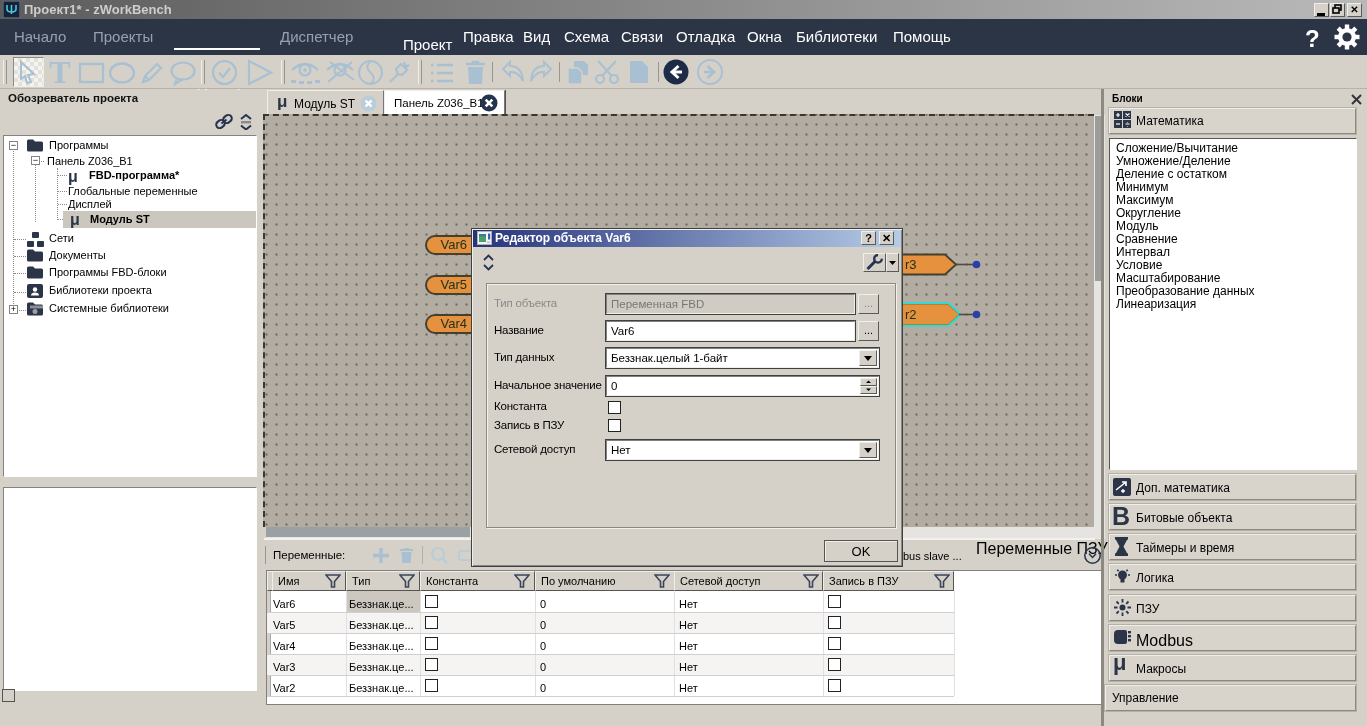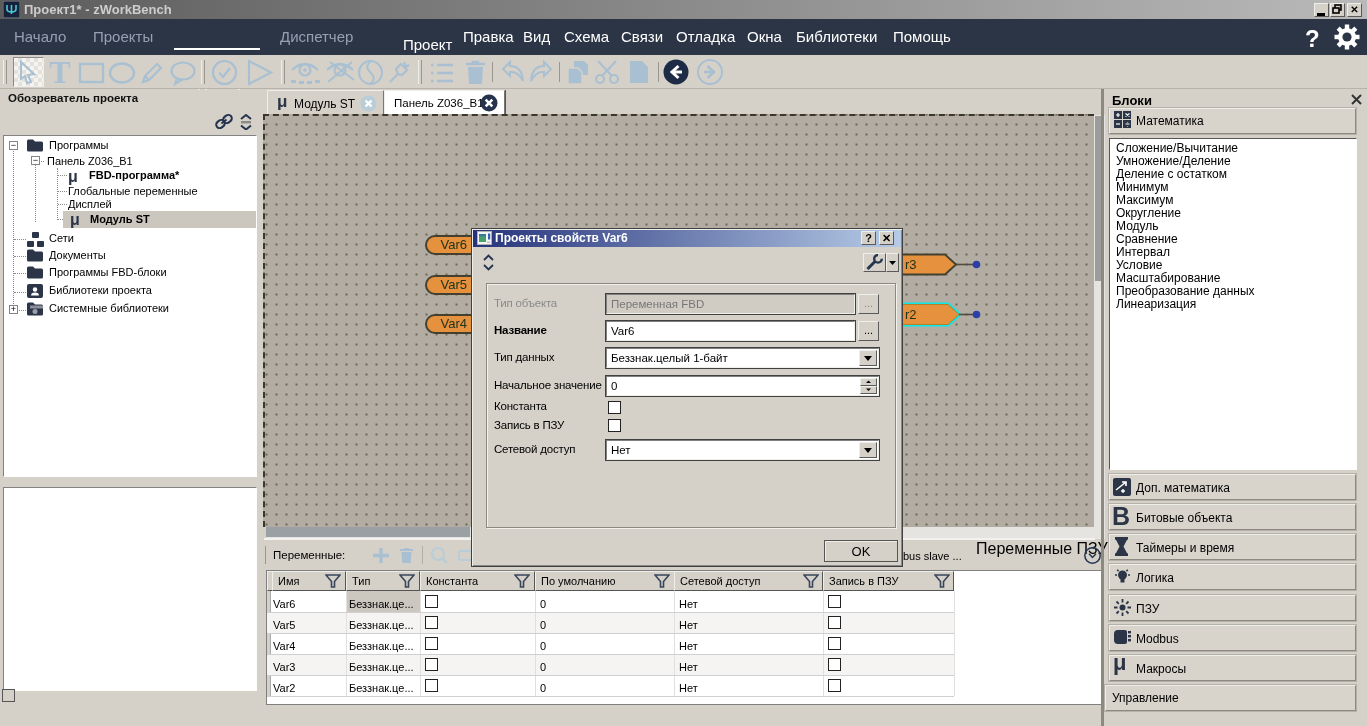--- a/index.html
+++ b/index.html
@@ -408,21 +408,21 @@
     <div class="abs td" style="left:679px;top:657px">Нет</div>
     <div class="abs cbx" style="left:828px;top:658px"></div>
 <div class="abs td" style="left:273px;top:678px">Var2</div>
     <div class="abs td" style="left:349px;top:678px">Беззнак.це...</div>
     <div class="abs cbx" style="left:425px;top:679px"></div>
     <div class="abs td" style="left:540px;top:678px">0</div>
     <div class="abs td" style="left:679px;top:678px">Нет</div>
     <div class="abs cbx" style="left:828px;top:679px"></div>
 
 <div class="abs" style="left:1101px;top:89px;width:3px;height:637px;background:#8d8981"></div>
-<div class="abs bold" style="left:1112px;top:93px;font-size:13px">Блоки</div>
+<div class="abs bold" style="left:1112px;top:93px;font-size:10px">Блоки</div>
 <svg class="abs" style="left:1350px;top:93px" width="13" height="13">
       <path d="M2 2 L11 11 M11 2 L2 11" stroke="#333" stroke-width="2"></path>
     </svg>
 <div class="abs catbar" style="left:1109px;top:108px;width:247px"></div>
 <svg class="abs" style="left:1114px;top:111px" width="17" height="17">
       <g fill="#2b3547">
         <rect x="0" y="0" width="8" height="8"></rect>
         <rect x="9" y="0" width="8" height="8"></rect>
         <rect x="0" y="9" width="8" height="8"></rect>
         <rect x="9" y="9" width="8" height="8"></rect>
@@ -485,38 +485,38 @@
 <div class="abs" style="left:1136px;top:602px;font-size:12px">ПЗУ</div>
 <div class="abs catbar" style="left:1109px;top:625px;width:247px"></div>
 <svg class="abs" style="left:1113px;top:628px" width="19" height="18">
       <path d="M1 6 Q1 2 5 2 L12 2 Q14 2 14 4 L14 14 Q14 16 12 16 L5 16 Q1 16 1 12 Z" fill="#2b3547"></path>
       <g fill="#2b3547">
         <rect x="15" y="3" width="3" height="2.4"></rect>
         <rect x="15" y="7" width="3" height="2.4"></rect>
         <rect x="15" y="11" width="3" height="2.4"></rect>
       </g>
     </svg>
-<div class="abs" style="left:1136px;top:632px;font-size:12px">Modbus</div>
+<div class="abs" style="left:1136px;top:632px;font-size:16px">Modbus</div>
 <div class="abs catbar" style="left:1109px;top:655px;width:247px"></div>
 <div class="abs bold" style="left:1113px;top:650px;font-size:22px;color:#2b3547">μ</div>
 <div class="abs" style="left:1136px;top:662px;font-size:12px">Макросы</div>
 <div class="abs catbar" style="left:1105px;top:685px;width:251px"></div>
 <div class="abs" style="left:1112px;top:691px;font-size:12px">Управление</div>
 
 <div class="abs" id="dialog"></div>
 <div class="abs" id="dtitle"></div>
 <svg class="abs" style="left:477px;top:231px" width="15" height="14">
       <rect x="0" y="0" width="15" height="14" fill="#f4f4f4"></rect>
       <rect x="0.5" y="0.5" width="14" height="13" fill="none" stroke="#b0b0b0" stroke-width="1"></rect>
       <rect x="2" y="3" width="7" height="8" fill="#4aa06a"></rect>
       <rect x="2" y="3" width="7" height="2.4" fill="#3a7a9a"></rect>
       <rect x="11" y="2.5" width="2.2" height="6" fill="#3a62b0"></rect>
       <rect x="10" y="10.5" width="3" height="1.6" fill="#c0c0c0"></rect>
     </svg>
-<div class="abs" style="left:495px;top:230px;color:#fff;font-weight:bold;font-size:12px;line-height:17px;">Проекты свойств Var6</div>
+<div class="abs" style="left:495px;top:230px;color:#fff;font-weight:bold;font-size:12px;line-height:17px;">Редактор объекта Var6</div>
 <div class="abs dbtn" style="left:861px;top:231px;">?</div>
 <div class="abs dbtn" style="left:879px;top:231px;">✕</div>
 <svg class="abs" style="left:483px;top:254px" width="11" height="17">
       <path d="M1 6 L5.5 1.5 L10 6" fill="none" stroke="#253450" stroke-width="1.8"></path>
       <path d="M1 11 L5.5 15.5 L10 11" fill="none" stroke="#253450" stroke-width="1.8"></path>
     </svg>
 <div class="abs dddbtn" style="left:863px;top:253px;width:23px;height:19px">
       <svg width="21" height="17">
         <path d="M3.5 15 L11 7.5" stroke="#253450" stroke-width="3"></path>
         <circle cx="14" cy="4.8" r="3.8" fill="none" stroke="#253450" stroke-width="2.4" stroke-dasharray="17.5 6.4"></circle>
@@ -524,21 +524,21 @@
     </div>
 <div class="abs dddbtn" style="left:886px;top:253px;width:13px;height:19px">
       <svg width="11" height="17">
         <path d="M2 7 L5.5 11 L9 7 Z" fill="#000"></path>
       </svg>
     </div>
 <div class="abs" style="left:486px;top:283px;width:410px;height:245px;border:1px solid #8d8981; box-shadow:inset 1px 1px 0 #f2f1ec, 1px 1px 0 #f2f1ec;"></div>
 <div class="abs dlabel" style="left:494px;top:297px;color:#8a8a8a">Тип объекта</div>
 <div class="abs dinput" style="left:606px;top:294px;width:249px;height:20px;background:#d0ccc4;color:#777">Переменная FBD</div>
 <div class="abs dddbtn" style="left:858px;top:294px;width:21px;height:20px;color:#888;text-align:center;font-size:11px;line-height:16px;">...</div>
-<div class="abs dlabel" style="left:494px;top:324px;font-weight:bold;">Название</div>
+<div class="abs dlabel" style="left:494px;top:324px;">Название</div>
 <div class="abs dinput" style="left:606px;top:321px;width:249px;height:20px;">Var6</div>
 <div class="abs dddbtn" style="left:858px;top:321px;width:21px;height:20px;color:#000;text-align:center;font-size:11px;line-height:16px;">...</div>
 <div class="abs dlabel" style="left:494px;top:351px;">Тип данных</div>
 <div class="abs dinput" style="left:606px;top:348px;width:273px;height:20px;">Беззнак.целый 1-байт</div>
 <div class="abs dddbtn" style="left:859px;top:350px;width:18px;height:16px">
       <svg width="16" height="14">
         <path d="M4 5 L8 10 L12 5 Z" fill="#000"></path>
       </svg>
     </div>
 <div class="abs dlabel" style="left:494px;top:379px;">Начальное значение</div>

